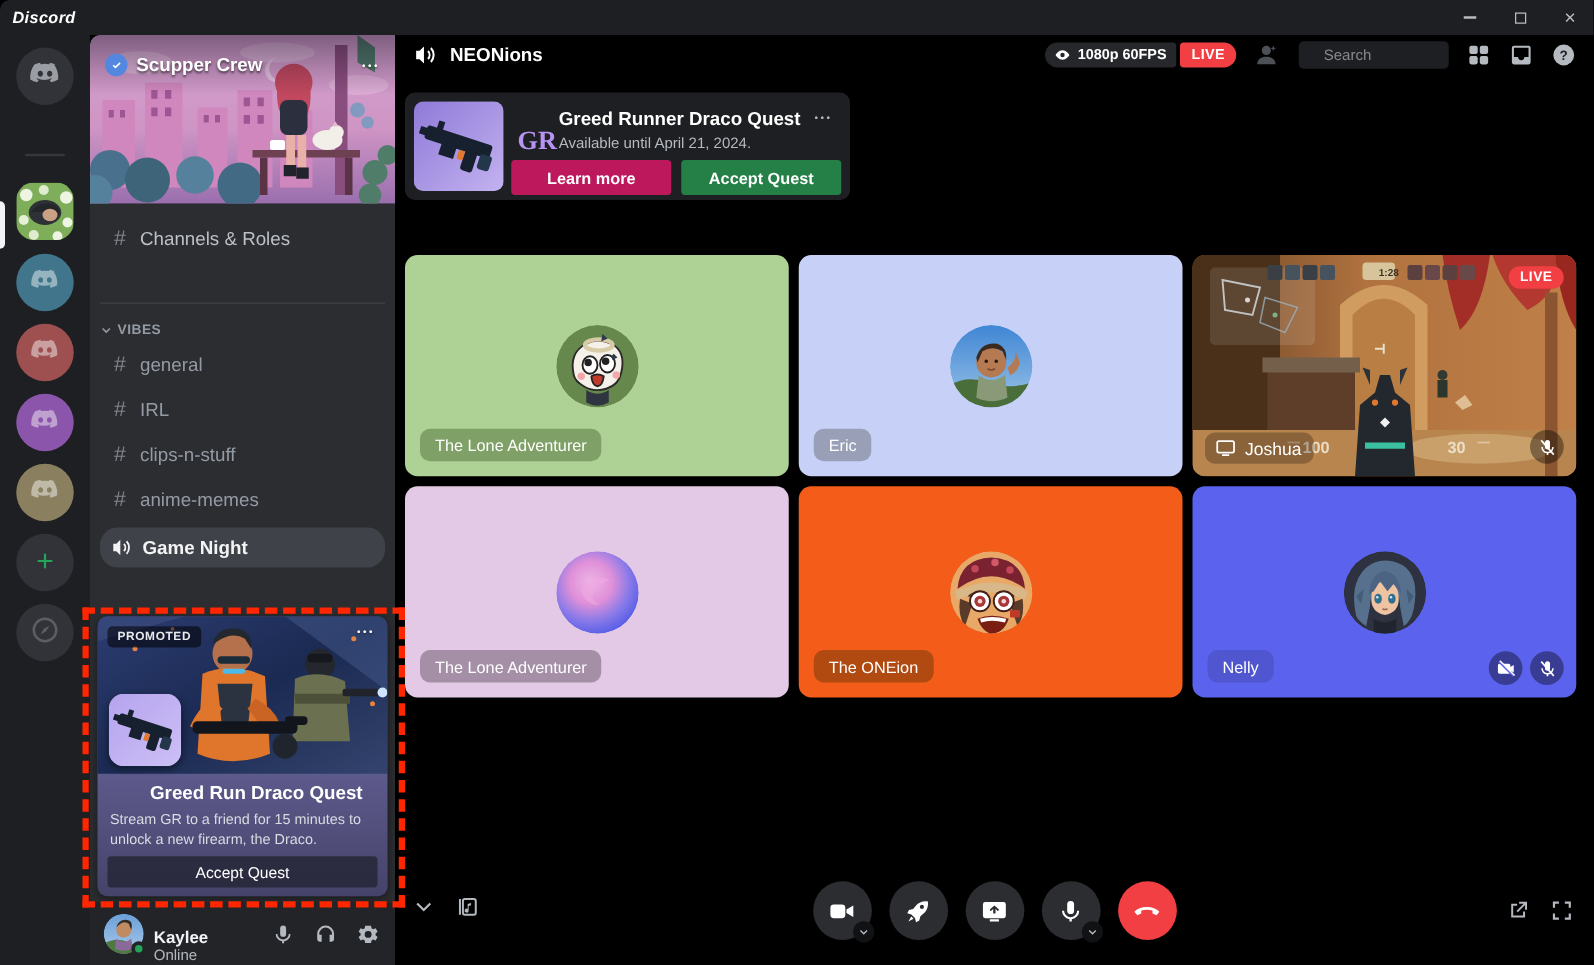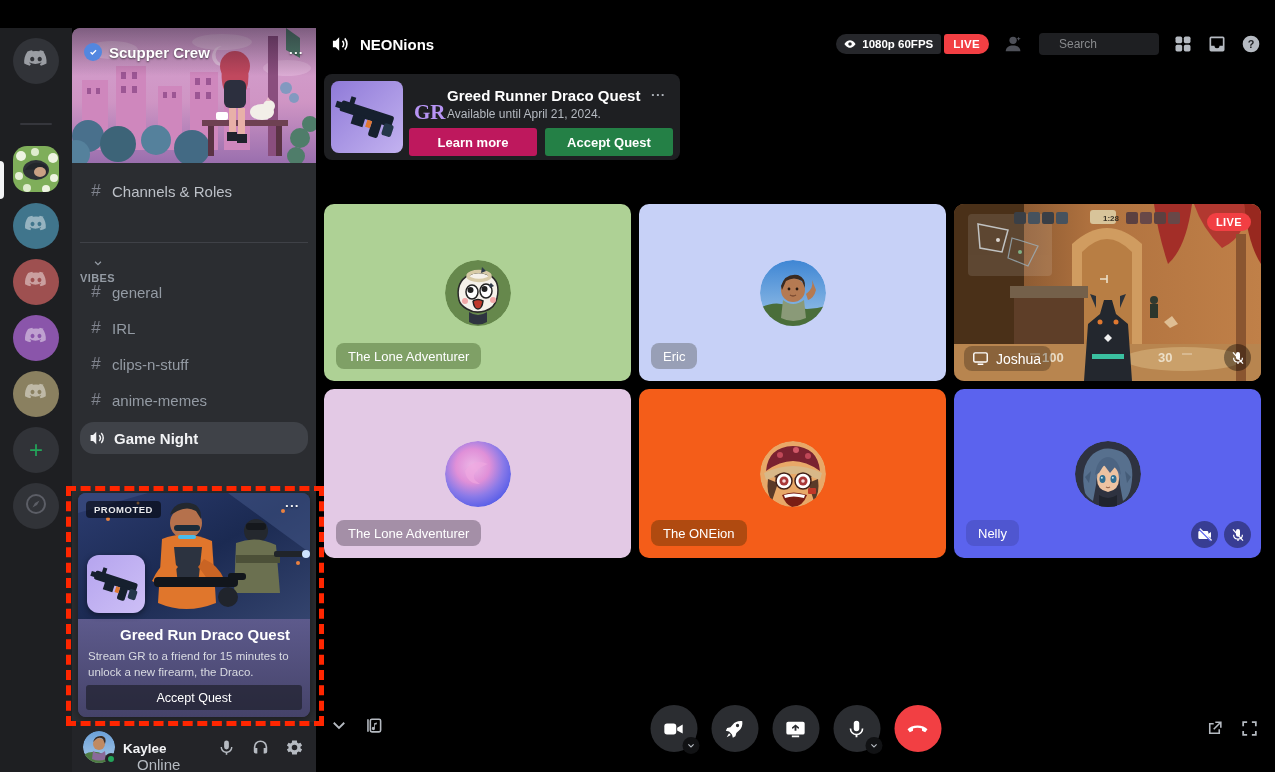--- a/index.html
+++ b/index.html
@@ -33,42 +33,42 @@
     background:linear-gradient(180deg, rgba(20,10,30,.45), rgba(20,10,30,0)); }
   .server-badge { width:18px; height:18px; border-radius:50%; background:#5387e0; display:flex; align-items:center; justify-content:center; flex:0 0 auto; }
   .server-name { color:#fff; font-size:15px; font-weight:bold; text-shadow:0 1px 2px rgba(0,0,0,.6); flex:1; }
   .server-more { color:#fff; font-size:8px; letter-spacing:2px; text-shadow:0 1px 2px rgba(0,0,0,.6); cursor:pointer; }
 
   .chan-nav { position:absolute; left:8px; top:147px; width:228px; }
   .chan-row { display:flex; align-items:center; gap:8px; height:32px; padding:0 8px; border-radius:4px; color:#949ba4; font-size:15px; cursor:pointer; }
   .chan-roles { color:#bcc0c7; }
   .hash-glyph { font-size:17px; color:#80848e; width:16px; text-align:center; }
   .nav-divider { position:absolute; left:8px; top:214px; width:228px; height:1px; background:#3f4147; }
-  .cat-row { position:absolute; left:8px; top:230px; display:flex; align-items:center; gap:4px; color:#949ba4; font-size:11px; font-weight:bold; letter-spacing:.4px; cursor:pointer;flex-direction:column; }
+  .cat-row { position:absolute; left:8px; top:230px; display:flex; align-items:center; gap:4px; color:#949ba4; font-size:11px; font-weight:bold; letter-spacing:.4px; cursor:pointer; }
   .chan-list { position:absolute; left:8px; top:248px; width:228px; display:flex; flex-direction:column; gap:4px; }
   .voice-row { position:absolute; left:8px; top:394px; width:228px; height:32px; background:#3f4248; border-radius:14px; display:flex; align-items:center; gap:8px; padding:0 8px; color:#f2f3f5; font-size:15px; font-weight:600; cursor:pointer; }
 
   
   .promo-card { position:absolute; left:6px; top:465px; width:232px; height:224px; border-radius:8px; overflow:hidden; background:#434268; cursor:pointer; box-shadow:0 2px 8px rgba(0,0,0,.4); }
   .promo-art { position:absolute; left:0; top:0; width:232px; height:132px; }
   .promo-bottom { position:absolute; left:0; top:126px; width:232px; height:98px; background:linear-gradient(180deg,#5d5a8c,#454369); }
   .promo-badge { position:absolute; left:8px; top:8px; background:rgba(0,0,0,.55); color:#e8e9eb; font-size:9.5px; font-weight:bold; letter-spacing:.5px; padding:3px 8px; border-radius:4px; }
   .promo-more { position:absolute; right:10px; top:8px; color:#fff; font-size:8px; letter-spacing:2px; cursor:pointer; text-shadow:0 1px 2px rgba(0,0,0,.5); }
   .promo-thumb { position:absolute; left:9px; top:62px; width:58px; height:58px; border-radius:12px; overflow:hidden; box-shadow:0 2px 6px rgba(0,0,0,.45); }
   .promo-title { position:absolute; left:10px; top:133px; color:#fff; font-size:15px; font-weight:bold;margin-left:32px; }
   .promo-desc { position:absolute; left:10px; top:155px; width:212px; color:#d9dbe2; font-size:11.5px; line-height:1.4; }
   .promo-accept { position:absolute; left:8px; top:192px; width:216px; height:25px; background:rgba(32,33,46,.72); border:none; border-radius:3px; color:#fff; font-size:12.5px; font-family:inherit; cursor:pointer; }
 
   
   .user-panel { position:absolute; left:0; bottom:0; width:244px; height:50px; background:#232428; display:flex; align-items:center; padding:0 8px; }
   .user-chip { display:flex; align-items:center; gap:8px; padding:3px 6px 3px 3px; border-radius:4px; cursor:pointer; flex:1; }
   .user-avatar-wrap { position:relative; width:32px; height:32px; }
   .status-dot { position:absolute; right:-2px; bottom:-2px; width:12px; height:12px; border-radius:50%; background:#23a55a; border:3px solid #232428; }
   .user-name { color:#f2f3f5; font-size:13.5px; font-weight:600; line-height:1.15;margin-top:20px; }
-  .user-status { color:#b5bac1; font-size:15px; line-height:1.15;margin-left:14px; }
+  .user-status { color:#b5bac1; font-size:12px; line-height:1.15; }
   .user-icons { display:flex; gap:6px; }
   .icon-btn { width:28px; height:28px; display:flex; align-items:center; justify-content:center; border-radius:4px; cursor:pointer; }
 
   
   .main { position:absolute; left:316px; top:28px; right:0; bottom:0; background:#000; }
   .main-header { position:absolute; left:0; top:0; right:0; height:32px; display:flex; align-items:center; padding:0 14px; gap:10px; }
   .main-title { color:#fff; font-size:15px; font-weight:bold; }
   .header-right { margin-left:auto; display:flex; align-items:center; gap:14px; }
   .stream-pill { display:flex; align-items:center; gap:3px; cursor:pointer; }
   .stream-quality { display:flex; align-items:center; gap:5px; background:#26272b; border-radius:10px 3px 3px 10px; height:20px; padding:0 8px 0 7px; color:#fff; font-size:11.5px; font-weight:bold; }
@@ -113,20 +113,32 @@
   .controls-right { position:absolute; right:16px; bottom:34px; display:flex; gap:16px; }
 
   
   .annotation { position:absolute; left:66px; top:486px; width:258px; height:240px; border:5px dashed #ff2600; z-index:50; pointer-events:none; }
 </style>
 </head>
 <body>
 
 <div id="app">
 
+  <div class="titlebar">
+    <div class="app-logo">Discord</div>
+    <div class="win-btns">
+      <div class="win-btn">
+          <div class="win-min-bar"></div>
+        </div>
+      <div class="win-btn">
+          <div class="win-max-box"></div>
+        </div>
+      <div class="win-btn">✕</div>
+    </div>
+  </div>
 
   <div class="rail">
     <div class="rail-item rail-home" style="top:10px;">
       <span>
         <svg width="28" height="28" viewBox="0 0 24 24">
             <path fill="#9a9da3" d="M19.3 5.6A15.8 15.8 0 0 0 15.4 4.4l-.5 1a14.6 14.6 0 0 0-5.8 0l-.5-1a15.8 15.8 0 0 0-3.9 1.2C2.3 9.1 1.6 12.5 1.9 15.9a16 16 0 0 0 4.8 1.9l1-1.6a10 10 0 0 1-1.6-.8l.4-.3a11.4 11.4 0 0 0 9.9 0l.4.3a10 10 0 0 1-1.6.8l1 1.6a16 16 0 0 0 4.8-1.9c.4-3.9-.7-7.3-2.7-10.3zM8.8 14c-1 0-1.8-.9-1.8-2s.8-2 1.8-2 1.8.9 1.8 2-.8 2-1.8 2zm6.4 0c-1 0-1.8-.9-1.8-2s.8-2 1.8-2 1.8.9 1.8 2-.8 2-1.8 2z"></path>
           </svg>
       </span>
     </div>
     <div class="rail-divider"></div>

